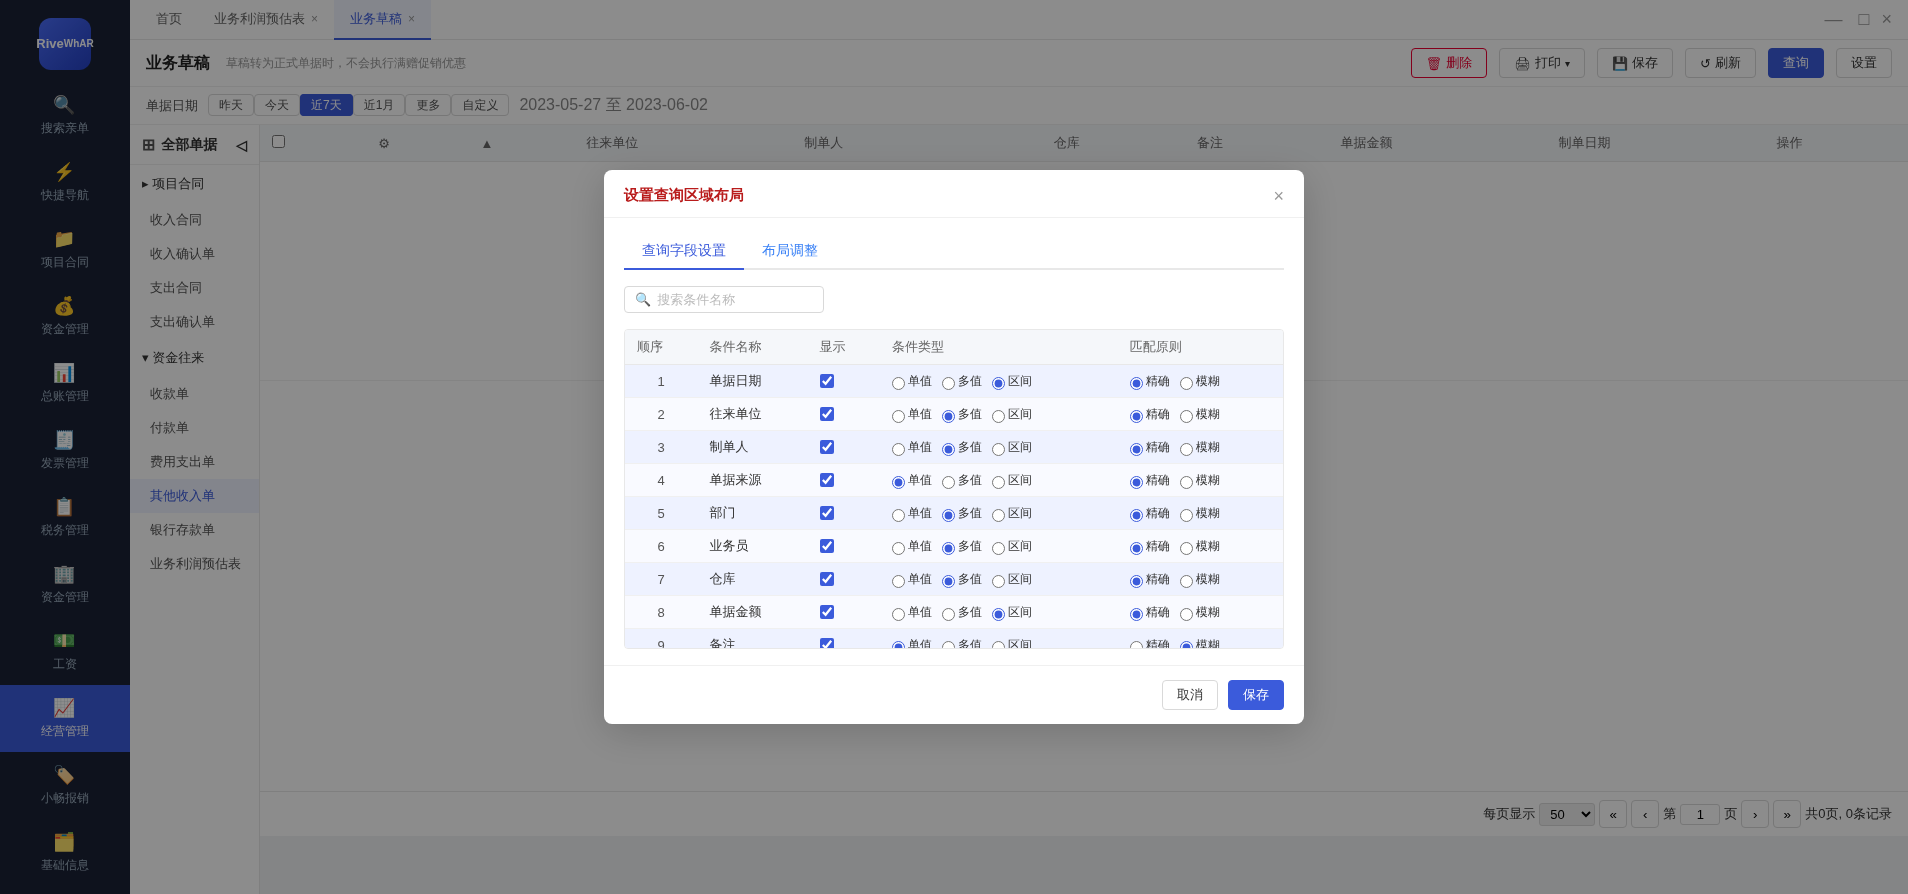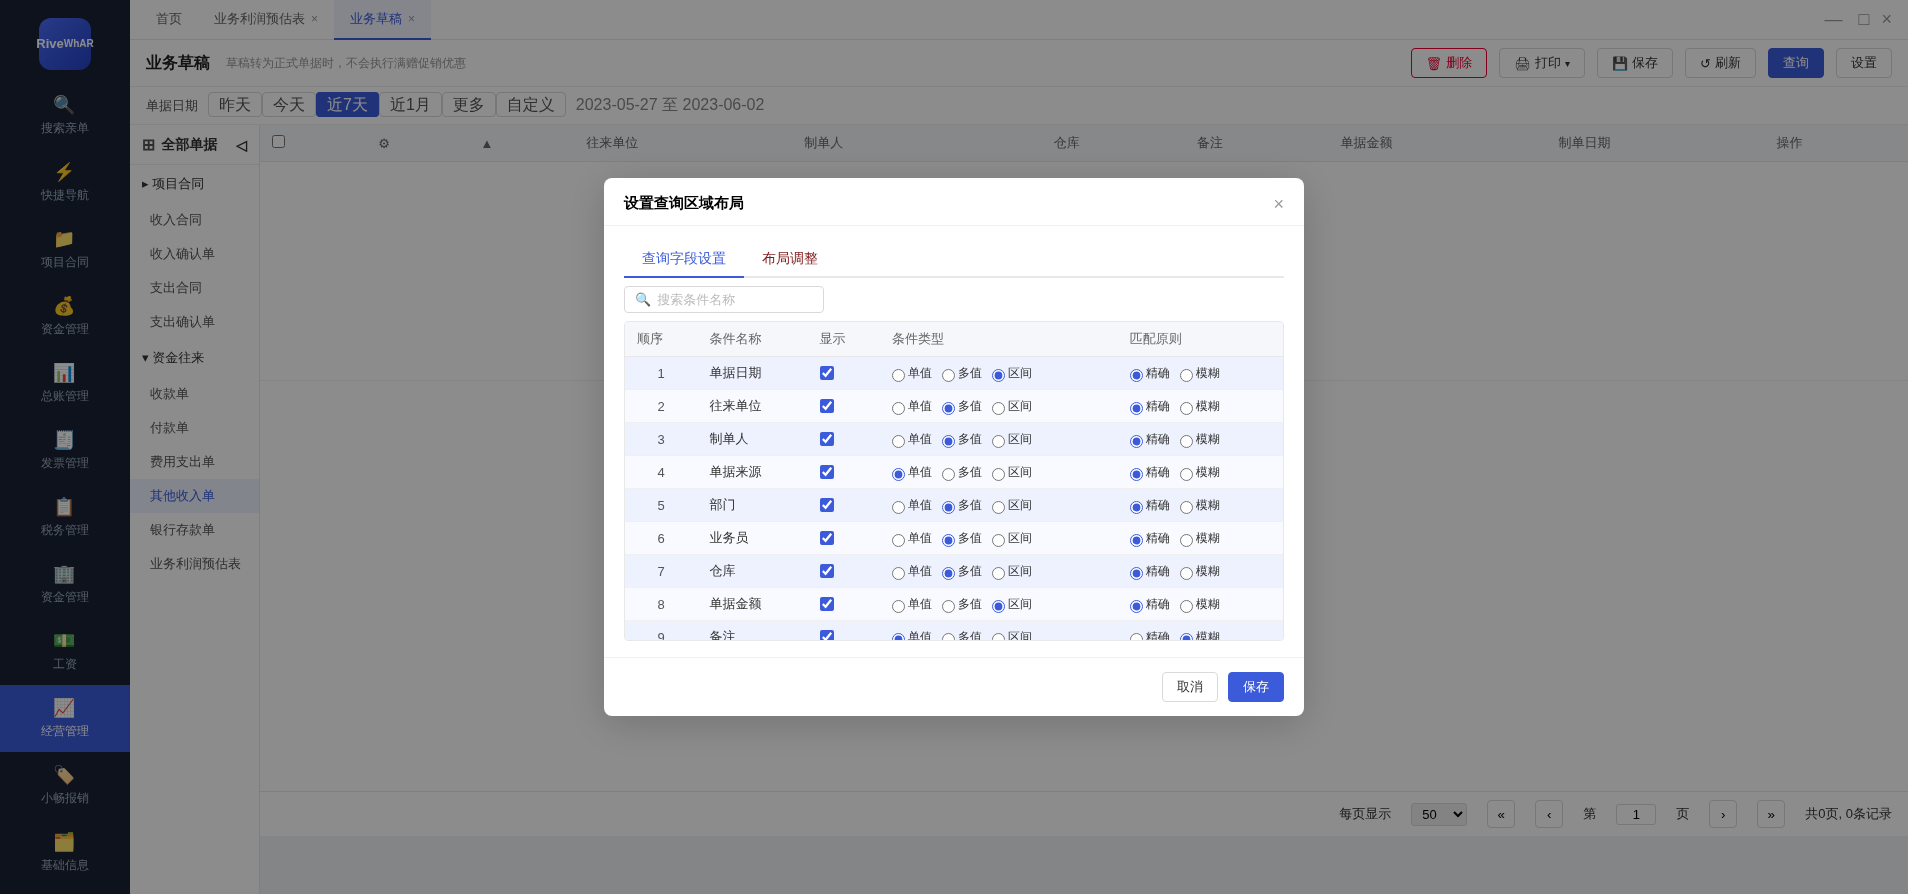--- a/index.html
+++ b/index.html
@@ -31,48 +31,48 @@
     .page-title { font-size: 16px; font-weight: bold; color: #222; }
     .page-subtitle { font-size: 12px; color: #999; margin-left: 8px; }
     .toolbar-right { display: flex; align-items: center; gap: 12px; }
     .btn { padding: 5px 14px; border-radius: 4px; border: 1px solid #d9d9d9; background: #fff; cursor: pointer; font-size: 13px; color: #333; display: flex; align-items: center; gap: 4px; }
     .btn-primary { background: #3b5bdb; color: #fff; border-color: #3b5bdb; }
     .btn-danger { color: #e03; border-color: #e03; }
 
     
     .filter-bar { background: #fff; padding: 8px 16px; display: flex; align-items: center; gap: 10px; border-bottom: 1px solid #eee; flex-wrap: wrap; }
     .filter-label { font-size: 13px; color: #555; }
-    .filter-chip { padding: 3px 10px; border-radius: 4px; border: 1px solid #d9d9d9; background: #fff; cursor: pointer; font-size: 16px; color: #555; }
+    .filter-chip { padding: 3px 10px; border-radius: 4px; border: 1px solid #d9d9d9; background: #fff; cursor: pointer; font-size: 12px; color: #555; }
     .filter-chip.active { background: #3b5bdb; color: #fff; border-color: #3b5bdb; }
     .filter-date { font-size: 16px; color: #888; }
 
     
     .data-table { width: 100%; border-collapse: collapse; font-size: 13px; }
     .data-table th { background: #f5f7fa; padding: 9px 12px; text-align: left; color: #666; font-weight: normal; border-bottom: 1px solid #e8e8e8; white-space: nowrap; }
     .data-table td { padding: 9px 12px; border-bottom: 1px solid #f0f0f0; color: #333; white-space: nowrap; }
     .table-wrapper { overflow: auto; height: calc(894px - 40px - 50px - 50px - 44px - 44px); background: #fff; }
 
     
     .empty-state { display: flex; align-items: center; justify-content: center; height: 200px; color: #999; font-size: 14px; }
     .page-btn { width: 28px; height: 28px; display: flex; align-items: center; justify-content: center; border: 1px solid #d9d9d9; border-radius: 4px; cursor: pointer; background: #fff; }
 
     
     .overlay { position: fixed; top: 0; left: 0; right: 0; bottom: 0; background: rgba(0,0,0,0.45); z-index: 100; display: flex; align-items: center; justify-content: center; }
 
     
     .dialog { background: #fff; border-radius: 8px; box-shadow: 0 8px 40px rgba(0,0,0,0.18); width: 700px; max-height: 680px; display: flex; flex-direction: column; }
     .dialog-header { padding: 16px 20px 12px; display: flex; align-items: center; justify-content: space-between; border-bottom: 1px solid #f0f0f0; }
-    .dialog-title { font-size: 15px; font-weight: bold; color: #000000; }
+    .dialog-title { font-size: 15px; font-weight: bold; color: #b91c1c; }
     .dialog-close { cursor: pointer; color: #999; font-size: 18px; line-height: 1; }
-    .dialog-body { flex: 1; overflow: hidden; padding: 16px 20px; display: flex; flex-direction: column; gap: 8px; }
+    .dialog-body { flex: 1; overflow: hidden; padding: 16px 20px; display: flex; flex-direction: column; gap: 16px; }
     .dialog-footer { padding: 14px 20px; display: flex; align-items: center; justify-content: flex-end; gap: 10px; border-top: 1px solid #f0f0f0; }
 
     
     .dialog-tabs { display: flex; gap: 0; border-bottom: 2px solid #e8e8e8; }
-    .dialog-tab { padding: 8px 18px; cursor: pointer; font-size: 14px; color: #7f1d1d; border-bottom: 2px solid transparent; margin-bottom: -2px; }
+    .dialog-tab { padding: 8px 18px; cursor: pointer; font-size: 14px; color: #3b82f6; border-bottom: 2px solid transparent; margin-bottom: -2px; }
     .dialog-tab.active { color: #3b5bdb; border-bottom: 2px solid #3b5bdb; font-weight: 500; }
 
     
     .search-box { display: flex; align-items: center; gap: 6px; border: 1px solid #d9d9d9; border-radius: 4px; padding: 5px 10px; width: 200px; }
     .search-box input { border: none; outline: none; font-size: 13px; color: #333; width: 100%; background: transparent; }
     .search-box input::placeholder { color: #bbb; }
 
     
     .config-table { width: 100%; border-collapse: collapse; font-size: 13px; }
     .config-table th { background: #f5f7fa; padding: 8px 12px; text-align: left; color: #666; font-weight: normal; border-bottom: 1px solid #e8e8e8; }
@@ -94,21 +94,21 @@
     .left-panel .section-header { display: flex; align-items: center; justify-content: space-between; padding: 10px 12px; font-size: 13px; color: #333; cursor: pointer; font-weight: 500; }
     .left-panel .nav-item { padding: 8px 16px 8px 20px; font-size: 13px; color: #555; cursor: pointer; display: flex; align-items: center; gap: 4px; }
     .left-panel .nav-item.active { background: #eef2ff; color: #3b5bdb; font-weight: 500; }
     .all-orders { display: flex; align-items: center; gap: 6px; padding: 10px 12px; font-size: 14px; font-weight: bold; color: #333; border-bottom: 1px solid #eee; cursor: pointer; }
     .all-orders-icon { font-size: 16px; color: #555; }
 
     
     .content-wrapper { display: flex; flex: 1; overflow: hidden; }
 
     
-    .bottom-bar { background: #fff; border-top: 1px solid #e8e8e8; padding: 8px 16px; display: flex; align-items: center; justify-content: flex-end; gap: 20px; font-size: 13px; }
+    .bottom-bar { background: #fff; border-top: 1px solid #e8e8e8; padding: 8px 16px; display: flex; align-items: center; justify-content: flex-end; gap: 4px; font-size: 13px; }
   </style>
 </head>
 <body>
 
 <div class="app-layout">
 
   <div class="sidebar">
     <div class="sidebar-logo">
       <div class="logo-box">
         <div style="font-size:13px;font-weight:bold;">Rive</div>

